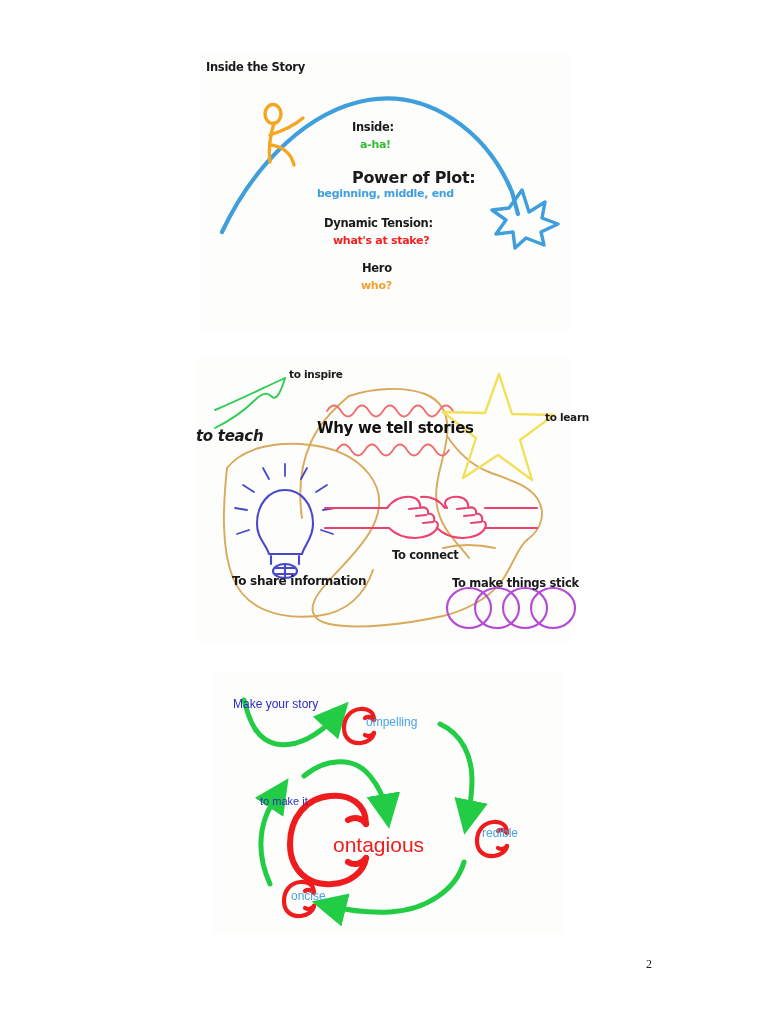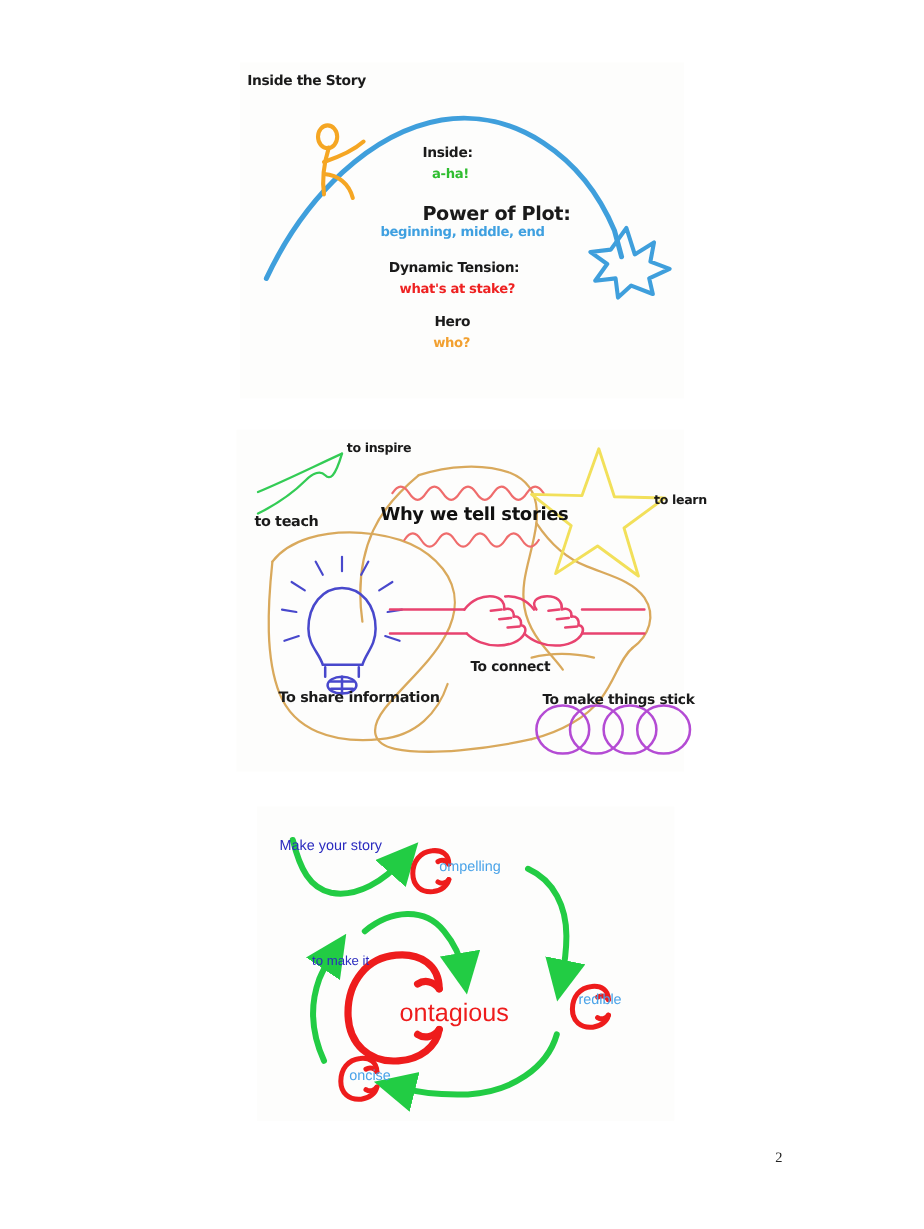--- a/index.html
+++ b/index.html
@@ -31,21 +31,21 @@
   #p1-message-val{left:360px;top:138px;font-size:11px;color:#2fbd2f;}
   #p1-plot{left:352px;top:168px;font-size:16px;color:#1a1a1a;text-align:center;}
   #p1-plot-val{left:317px;top:187px;font-size:11px;color:#3fa0e0;}
   #p1-tension{left:324px;top:216px;font-size:11.5px;color:#1a1a1a;}
   #p1-tension-val{left:333px;top:234px;font-size:11px;color:#ee2222;}
   #p1-hero{left:362px;top:261px;font-size:11.5px;color:#1a1a1a;}
   #p1-hero-val{left:361px;top:279px;font-size:11px;color:#f2a030;}
 
   
   #p2-inspire{left:289px;top:368px;font-size:10.5px;color:#1a1a1a;}
-  #p2-teach{left:212px;top:427px;font-size:12px;color:#1a1a1a;}
+  #p2-teach{left:196px;top:427px;font-size:15px;color:#1a1a1a;font-style:italic;}
   #p2-heading{left:297px;top:419px;font-size:15px;color:#111;margin-left:20px;}
   #p2-learn{left:513px;top:411px;font-size:10.5px;color:#1a1a1a;margin-left:32px;}
   #p2-connect{left:392px;top:548px;font-size:11.5px;color:#1a1a1a;}
   #p2-share{left:232px;top:574px;font-size:12px;color:#1a1a1a;}
   #p2-stick{left:452px;top:576px;font-size:11.5px;color:#1a1a1a;}
 
   
   #p3-make{left:233px;top:697px;font-size:12px;color:#2b2bbf;}
   #p3-tomakeit{left:260px;top:795px;font-size:11px;color:#2b2bbf;}
   #p3-compelling{left:366px;top:715px;font-size:12px;color:#4aa3e8;}

